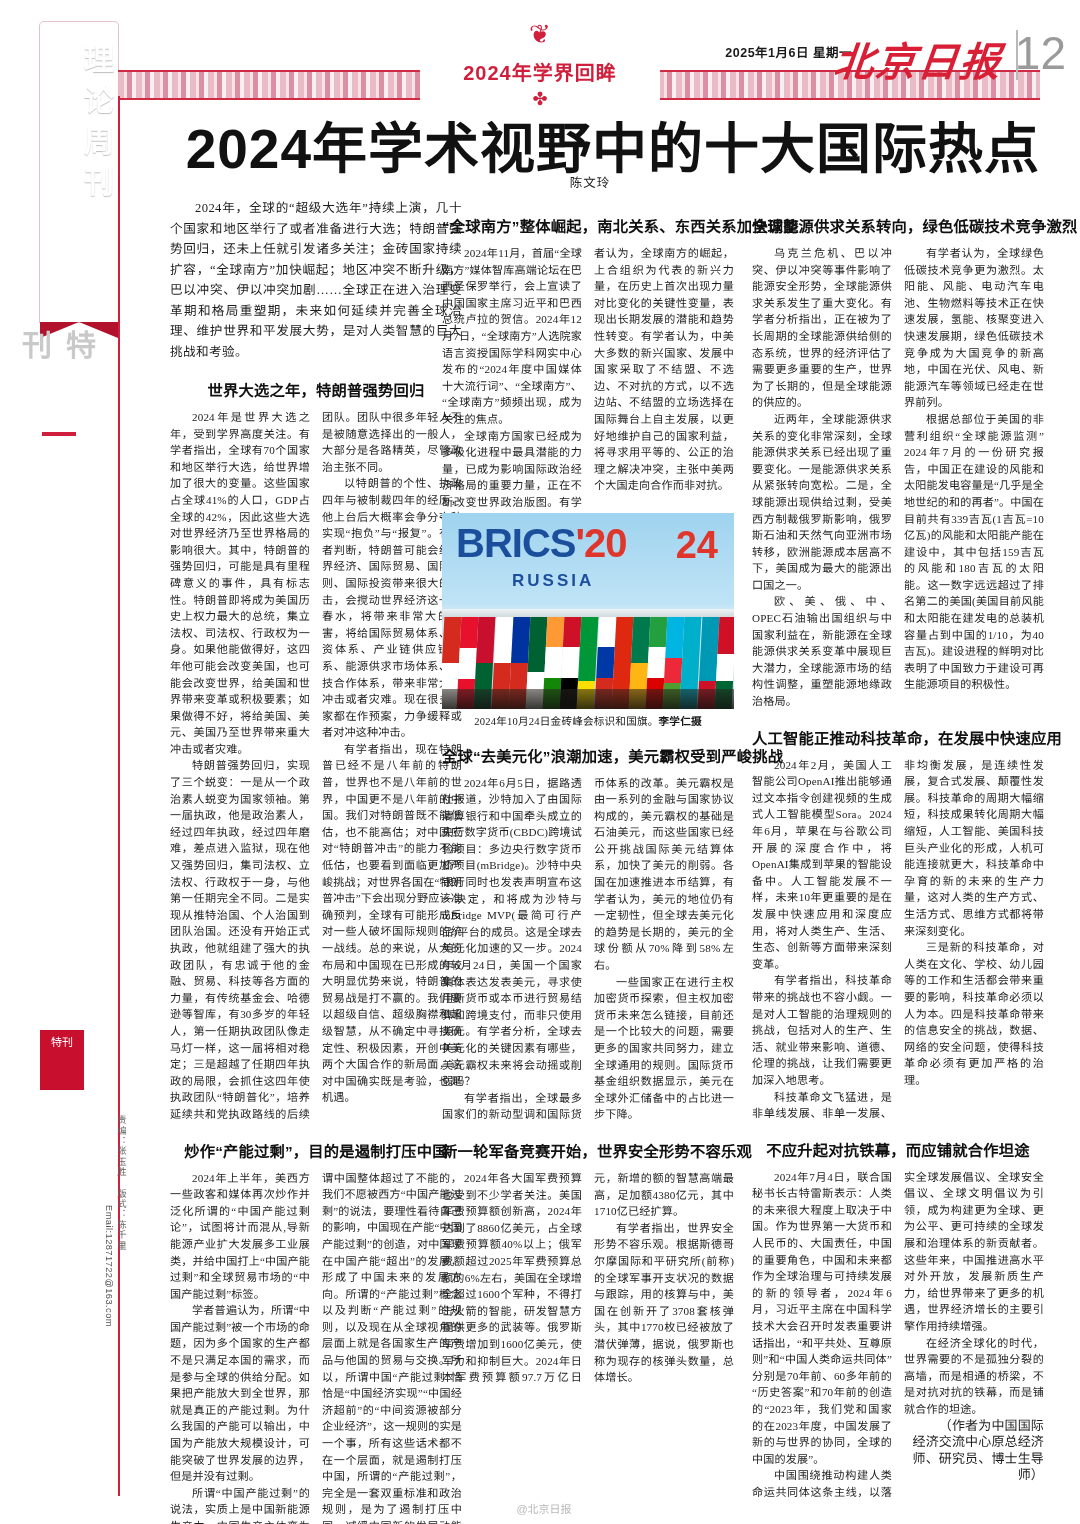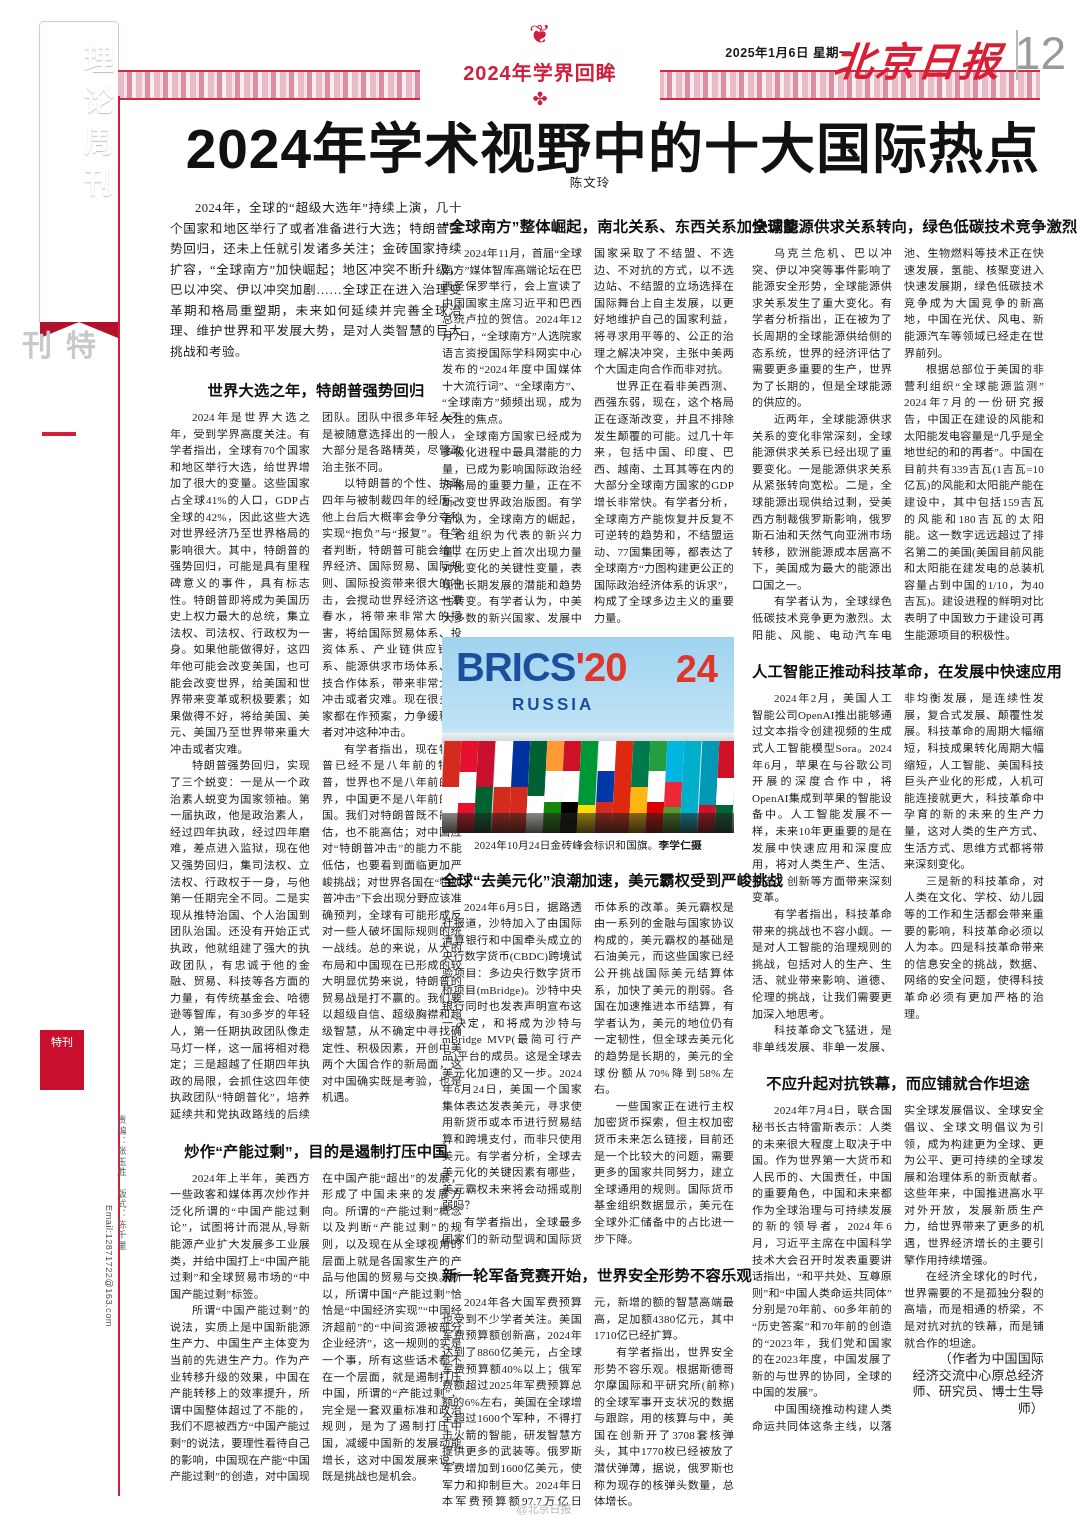--- a/index.html
+++ b/index.html
@@ -135,21 +135,21 @@
     margin:16px 0 9px 0;white-space:nowrap;
   }
   .body2{
     column-count:2;column-gap:12px;
     font-size:11.1px;line-height:16.6px;
     text-align:justify;letter-spacing:.15px;color:#1d1d1d;
   }
   .body2 p{margin:0 0 0 0;text-indent:22px;}
 
   
-  .photo-wrap{margin:10px 0 6px 0;}
+  .photo-wrap{margin:2px 0 6px 0;}
   .photo{
     position:relative;width:292px;height:196px;overflow:hidden;
     background:linear-gradient(180deg,#9fd3ef 0%,#bfe3f6 46%,#d8ebf5 52%,#cfd9dc 100%);
   }
   .photo .brics{
     position:absolute;left:14px;top:8px;width:264px;height:56px;
     font-family:"Liberation Sans",sans-serif;font-weight:700;
     font-size:40px;color:#1b4f9c;letter-spacing:-1px;
   }
   .photo .brics .red{color:#e0352b;}
@@ -245,31 +245,31 @@
       <div class="body2">
         <p>2024年是世界大选之年，受到学界高度关注。有学者指出，全球有70个国家和地区举行大选，给世界增加了很大的变量。这些国家占全球41%的人口，GDP占全球的42%，因此这些大选对世界经济乃至世界格局的影响很大。其中，特朗普的强势回归，可能是具有里程碑意义的事件，具有标志性。特朗普即将成为美国历史上权力最大的总统，集立法权、司法权、行政权为一身。如果他能做得好，这四年他可能会改变美国，也可能会改变世界，给美国和世界带来变革或积极要素；如果做得不好，将给美国、美元、美国乃至世界带来重大冲击或者灾难。</p>
         <p>特朗普强势回归，实现了三个蜕变：一是从一个政治素人蜕变为国家领袖。第一届执政，他是政治素人，经过四年执政，经过四年磨难，差点进入监狱，现在他又强势回归，集司法权、立法权、行政权于一身，与他第一任期完全不同。二是实现从推特治国、个人治国到团队治国。还没有开始正式执政，他就组建了强大的执政团队，有忠诚于他的金融、贸易、科技等各方面的力量，有传统基金会、哈德逊等智库，有30多岁的年轻人，第一任期执政团队像走马灯一样，这一届将相对稳定；三是超越了任期四年执政的局限，会抓住这四年使执政团队“特朗普化”，培养延续共和党执政路线的后续团队。团队中很多年轻人不是被随意选择出的一般人，大部分是各路精英，尽管政治主张不同。</p>
         <p>以特朗普的个性、执政四年与被制裁四年的经历，他上台后大概率会争分夺秒实现“抱负”与“报复”。有学者判断，特朗普可能会给世界经济、国际贸易、国际规则、国际投资带来很大的冲击，会搅动世界经济这一潭春水，将带来非常大的损害，将给国际贸易体系、投资体系、产业链供应链体系、能源供求市场体系、科技合作体系，带来非常大的冲击或者灾难。现在很多国家都在作预案，力争缓释或者对冲这种冲击。</p>
         <p>有学者指出，现在特朗普已经不是八年前的特朗普，世界也不是八年前的世界，中国更不是八年前的中国。我们对特朗普既不能低估，也不能高估；对中国应对“特朗普冲击”的能力不能低估，也要看到面临更加严峻挑战；对世界各国在“特朗普冲击”下会出现分野应该准确预判，全球有可能形成反对一些人破坏国际规则的统一战线。总的来说，从大的布局和中国现在已形成的较大明显优势来说，特朗普的贸易战是打不赢的。我们要以超级自信、超级胸襟和超级智慧，从不确定中寻找确定性、积极因素，开创中美两个大国合作的新局面，这对中国确实既是考验，也是机遇。</p>
       </div>
 
       <div class="sec-head">炒作“产能过剩”，目的是遏制打压中国</div>
       <div class="body2">
         <p>2024年上半年，美西方一些政客和媒体再次炒作并泛化所谓的“中国产能过剩论”，试图将计而混从,导新能源产业扩大发展多工业展类，并给中国打上“中国产能过剩”和全球贸易市场的“中国产能过剩”标签。</p>
+        <p>学者普遍认为，所谓“中国产能过剩”被一个市场的命题，因为多个国家的生产都不是只满足本国的需求，而是参与全球的供给分配。如果把产能放大到全世界，那就是真正的产能过剩。为什么我国的产能可以输出，中国为产能放大规模设计，可能突破了世界发展的边界，但是并没有过剩。</p>
         <p>所谓“中国产能过剩”的说法，实质上是中国新能源生产力、中国生产主体变为当前的先进生产力。作为产业转移升级的效果，中国在产能转移上的效率提升，所谓中国整体超过了不能的，我们不愿被西方“中国产能过剩”的说法，要理性看待自己的影响，中国现在产能“中国产能过剩”的创造，对中国现在中国产能“超出”的发展，形成了中国未来的发展方向。所谓的“产能过剩”概念以及判断“产能过剩”的规则，以及现在从全球视角的层面上就是各国家生产的产品与他国的贸易与交换。所以，所谓中国“产能过剩”恰恰是“中国经济实现”“中国经济超前”的“中间资源被部分企业经济”，这一规则的实是一个事，所有这些话术都不在一个层面，就是遏制打压中国，所谓的“产能过剩”，完全是一套双重标准和政治规则，是为了遏制打压中国，减缓中国新的发展动能增长，这对中国发展来说，既是挑战也是机会。</p>
       </div>
 
     </div>
 
     <div class="col col2">
       <div class="sec-head">“全球南方”整体崛起，南北关系、东西关系加快调整</div>
       <div class="body2">
         <p>2024年11月，首届“全球南方”媒体智库高端论坛在巴西圣保罗举行，会上宣读了中国国家主席习近平和巴西总统卢拉的贺信。2024年12月7日，“全球南方”人选院家语言资授国际学科网实中心发布的“2024年度中国媒体十大流行词”、“全球南方”、“全球南方”频频出现，成为关注的焦点。</p>
         <p>全球南方国家已经成为多极化进程中最具潜能的力量，已成为影响国际政治经济格局的重要力量，正在不断改变世界政治版图。有学者认为，全球南方的崛起，上合组织为代表的新兴力量，在历史上首次出现力量对比变化的关键性变量，表现出长期发展的潜能和趋势性转变。有学者认为，中美大多数的新兴国家、发展中国家采取了不结盟、不选边、不对抗的方式，以不选边站、不结盟的立场选择在国际舞台上自主发展，以更好地维护自己的国家利益，将寻求用平等的、公正的治理之解决冲突，主张中美两个大国走向合作而非对抗。</p>
-        <p>世界正在看非美西测、西强东弱，现在，这个格局正在逐渐改变，并且不排除发生颠覆的可能。过几十年来，包括中国、印度、巴西、越南、土耳其等在内的大部分全球南方国家的GDP增长非常快。有学者分析，全球南方产能恢复并反复不可逆转的趋势和，不结盟运动、77国集团等，都表达了全球南方“力图构建更公正的国际政治经济体系的诉求”，构成了全球多边主义的重要力量。</p>
       </div>
 
       <div class="photo-wrap">
         <div class="photo">
           <div class="brics">
             <span>BRICS</span><span class="red">'20</span>
           </div>
           <div class="yr">24</div>
           <div class="russia">RUSSIA</div>
           <div class="shelf"></div>
@@ -312,20 +312,21 @@
         <p>有学者指出，世界安全形势不容乐观。根据斯德哥尔摩国际和平研究所(前称)的全球军事开支状况的数据与跟踪，用的核算与中，美国在创新开了3708套核弹头，其中1770枚已经被放了潜伏弹薄，据说，俄罗斯也称为现存的核弹头数量，总体增长。</p>
       </div>
 
     </div>
 
     <div class="col col3">
       <div class="sec-head">全球能源供求关系转向，绿色低碳技术竞争激烈</div>
       <div class="body2">
         <p>乌克兰危机、巴以冲突、伊以冲突等事件影响了能源安全形势，全球能源供求关系发生了重大变化。有学者分析指出，正在被为了长周期的全球能源供给侧的态系统，世界的经济评估了需要更多重要的生产，世界为了长期的，但是全球能源的供应的。</p>
         <p>近两年，全球能源供求关系的变化非常深刻，全球能源供求关系已经出现了重要变化。一是能源供求关系从紧张转向宽松。二是，全球能源出现供给过剩，受美西方制裁俄罗斯影响，俄罗斯石油和天然气向亚洲市场转移，欧洲能源成本居高不下，美国成为最大的能源出口国之一。</p>
+        <p>欧、美、俄、中、OPEC石油输出国组织与中国家利益在，新能源在全球能源供求关系变革中展现巨大潜力，全球能源市场的结构性调整，重塑能源地缘政治格局。</p>
         <p>有学者认为，全球绿色低碳技术竞争更为激烈。太阳能、风能、电动汽车电池、生物燃料等技术正在快速发展，氢能、核聚变进入快速发展期，绿色低碳技术竞争成为大国竞争的新高地，中国在光伏、风电、新能源汽车等领域已经走在世界前列。</p>
         <p>根据总部位于美国的非营利组织“全球能源监测”2024年7月的一份研究报告，中国正在建设的风能和太阳能发电容量是“几乎是全地世纪的和的再者”。中国在目前共有339吉瓦(1吉瓦=10亿瓦)的风能和太阳能产能在建设中，其中包括159吉瓦的风能和180吉瓦的太阳能。这一数字远远超过了排名第二的美国(美国目前风能和太阳能在建发电的总装机容量占到中国的1/10，为40吉瓦)。建设进程的鲜明对比表明了中国致力于建设可再生能源项目的积极性。</p>
       </div>
 
       <div class="sec-head">人工智能正推动科技革命，在发展中快速应用</div>
       <div class="body2">
         <p>2024年2月，美国人工智能公司OpenAI推出能够通过文本指令创建视频的生成式人工智能模型Sora。2024年6月，苹果在与谷歌公司开展的深度合作中，将OpenAI集成到苹果的智能设备中。人工智能发展不一样，未来10年更重要的是在发展中快速应用和深度应用，将对人类生产、生活、生态、创新等方面带来深刻变革。</p>
         <p>有学者指出，科技革命带来的挑战也不容小觑。一是对人工智能的治理规则的挑战，包括对人的生产、生活、就业带来影响、道德、伦理的挑战，让我们需要更加深入地思考。</p>
         <p>科技革命文飞猛进，是非单线发展、非单一发展、非均衡发展，是连续性发展，复合式发展、颠覆性发展。科技革命的周期大幅缩短，科技成果转化周期大幅缩短，人工智能、美国科技巨头产业化的形成，人机可能连接就更大，科技革命中孕育的新的未来的生产力量，这对人类的生产方式、生活方式、思维方式都将带来深刻变化。</p>
         <p>三是新的科技革命，对人类在文化、学校、幼儿园等的工作和生活都会带来重要的影响，科技革命必须以人为本。四是科技革命带来的信息安全的挑战，数据、网络的安全问题，使得科技革命必须有更加严格的治理。</p>

